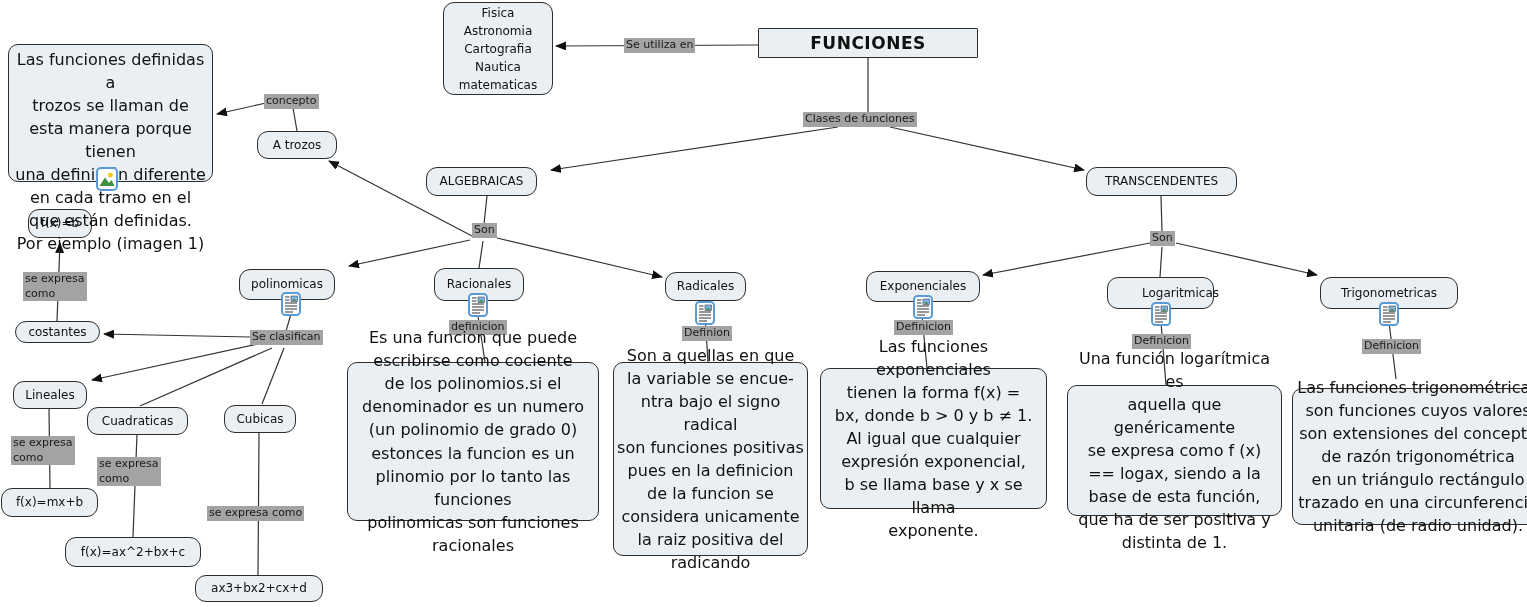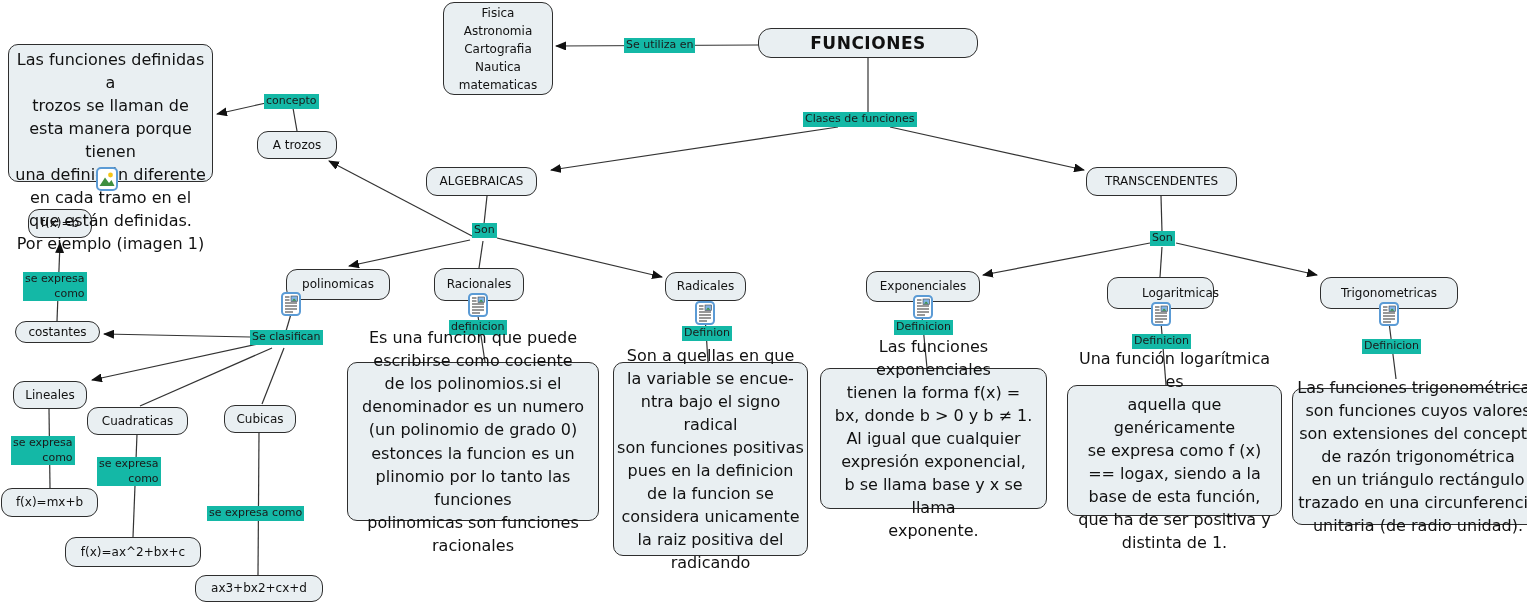--- a/index.html
+++ b/index.html
@@ -7,29 +7,29 @@
     position:relative;width:1527px;height:607px;background:#ffffff;overflow:hidden;
     font-family:"DejaVu Sans","Liberation Sans",sans-serif;color:#111;
   }
   #wires{position:absolute;left:0;top:0;z-index:1;}
   .node{
     position:absolute;z-index:3;display:flex;align-items:center;justify-content:center;
     background:#e9eff2;border:1.4px solid #2e2e2e;border-radius:11px;
     font-size:12px;text-align:center;white-space:pre-line;line-height:1.35;
     box-sizing:border-box;padding:1px 4px;
   }
-  .node.title{font-weight:bold;font-size:17px;letter-spacing:.5px;border-radius:13px;}
+  .node.title{font-weight:bold;font-size:17px;letter-spacing:.5px;border-radius:1px;}
   .textbox{
     position:absolute;z-index:3;background:#e9eff2;border:1.4px solid #2e2e2e;border-radius:10px;
     font-size:16px;line-height:1.44;text-align:center;white-space:pre-line;
     box-sizing:border-box;display:flex;align-items:center;justify-content:center;padding:3px 2px;
   }
   .llabel{
-    position:absolute;z-index:2;background:#14b8a6;font-size:11px;color:#1a1a1a;
-    white-space:pre-line;text-align:right;line-height:1.32;padding:0 2px;
+    position:absolute;z-index:2;background:#a3a3a3;font-size:11px;color:#1a1a1a;
+    white-space:pre-line;text-align:left;line-height:1.32;padding:0 2px;
   }
   .icon{position:absolute;z-index:4;}
 </style>
 </head>
 <body>
 
 <div id="canvas">
 
   <svg id="wires" width="1527" height="607" viewBox="0 0 1527 607">
     <defs>
@@ -100,21 +100,21 @@
 
   <div class="node title" style="left:758px;top:28px;width:220px;height:30px;">FUNCIONES</div>
   <div class="node" style="left:443px;top:2px;width:110px;height:93px;line-height:1.5;">Fisica
 Astronomia
 Cartografia
 Nautica
 matematicas</div>
   <div class="node" style="left:257px;top:131px;width:80px;height:28px;">A trozos</div>
   <div class="node" style="left:426px;top:167px;width:111px;height:29px;">ALGEBRAICAS</div>
   <div class="node" style="left:1086px;top:167px;width:151px;height:29px;">TRANSCENDENTES</div>
-  <div class="node" style="left:239px;top:269px;width:104px;height:31px;margin-left:47px;">polinomicas</div>
+  <div class="node" style="left:239px;top:269px;width:96px;height:31px;">polinomicas</div>
   <div class="node" style="left:434px;top:268px;width:90px;height:33px;">Racionales</div>
   <div class="node" style="left:665px;top:272px;width:81px;height:29px;">Radicales</div>
   <div class="node" style="left:866px;top:271px;width:114px;height:31px;">Exponenciales</div>
   <div class="node" style="left:1107px;top:277px;width:107px;height:32px;padding-left:44px;">Logaritmicas</div>
   <div class="node" style="left:1320px;top:277px;width:138px;height:32px;">Trigonometricas</div>
   <div class="node" style="left:28px;top:209px;width:64px;height:29px;">f(x)=b</div>
   <div class="node" style="left:15px;top:321px;width:85px;height:22px;">costantes</div>
   <div class="node" style="left:13px;top:381px;width:74px;height:28px;">Lineales</div>
   <div class="node" style="left:87px;top:407px;width:101px;height:28px;">Cuadraticas</div>
   <div class="node" style="left:224px;top:405px;width:72px;height:28px;">Cubicas</div>

